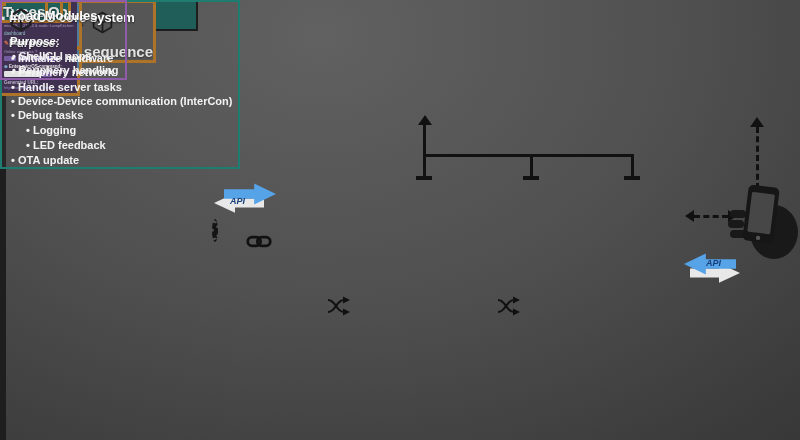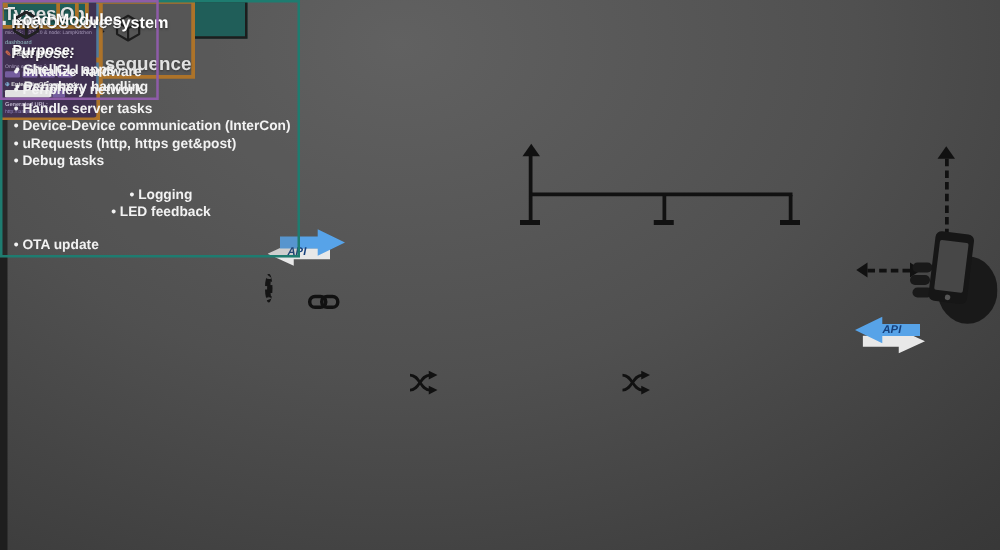--- a/index.html
+++ b/index.html
@@ -61,21 +61,21 @@
   .lm3{left:583;top:346;width:100;height:58;background:#6d6d6d;}
   .dots{left:450;top:355;width:40;color:#fff;font-weight:900;font-size:22px;letter-spacing:2px;}
 
   
   .corepanel{left:8;top:18;width:148;height:266;border:2px solid #1e7c70;background:rgba(90,90,90,.18);padding:8px 6px 0 7px;}
   .corepanel .ptitle{text-align:left;font-size:13px;margin-bottom:12px;}
   .purpose{font-size:11.5px;margin-bottom:2px;}
   .blist{list-style:none;margin:0;padding:0;}
   .blist li{font-size:11px;font-weight:700;color:#f2f2f2;line-height:1.3;padding-left:11px;text-indent:-9px;}
   .blist li::before{content:"•  ";}
-  .sublist{list-style:none;margin:12px;padding:0 0 0 14px;text-align:center;}
+  .sublist{list-style:none;margin:1px;padding:0 0 0 14px;}
   .sublist li{font-size:11px;font-weight:700;color:#f2f2f2;line-height:1.3;padding-left:11px;text-indent:-9px;}
   .sublist li::before{content:"•  ";}
   .loadpanel{left:8;top:340;width:150;height:88;border:2px solid #8e5ca8;padding:6px 6px 0 8px;}
   .loadpanel .ptitle2{font-size:13px;margin-bottom:12px;}
 
   
   .line{position:absolute;background:#111;}
   .tri-up{position:absolute;width:0;height:0;border-left:7px solid transparent;border-right:7px solid transparent;border-bottom:10px solid #111;}
   .cap{position:absolute;width:16px;height:4px;background:#111;}
   .dashv{position:absolute;width:0;border-left:3px dashed #111;}
@@ -363,21 +363,20 @@
   </div>
 
   <div class="abs corepanel">
     <div class="wlabel ptitle">micrOS core system</div>
     <div class="wlabel purpose">Purpose:</div>
     <ul class="blist">
       <li>Initialize hardware</li>
       <li>Periphery network</li>
       <li>Handle server tasks</li>
       <li>Device-Device communication (InterCon)</li>
-      <li>uRequests (http, https get&amp;post)</li>
       <li>Debug tasks</li>
     </ul>
     <ul class="sublist">
       <li>Logging</li>
       <li>LED feedback</li>
     </ul>
     <ul class="blist">
       <li>OTA update</li>
     </ul>
   </div>

